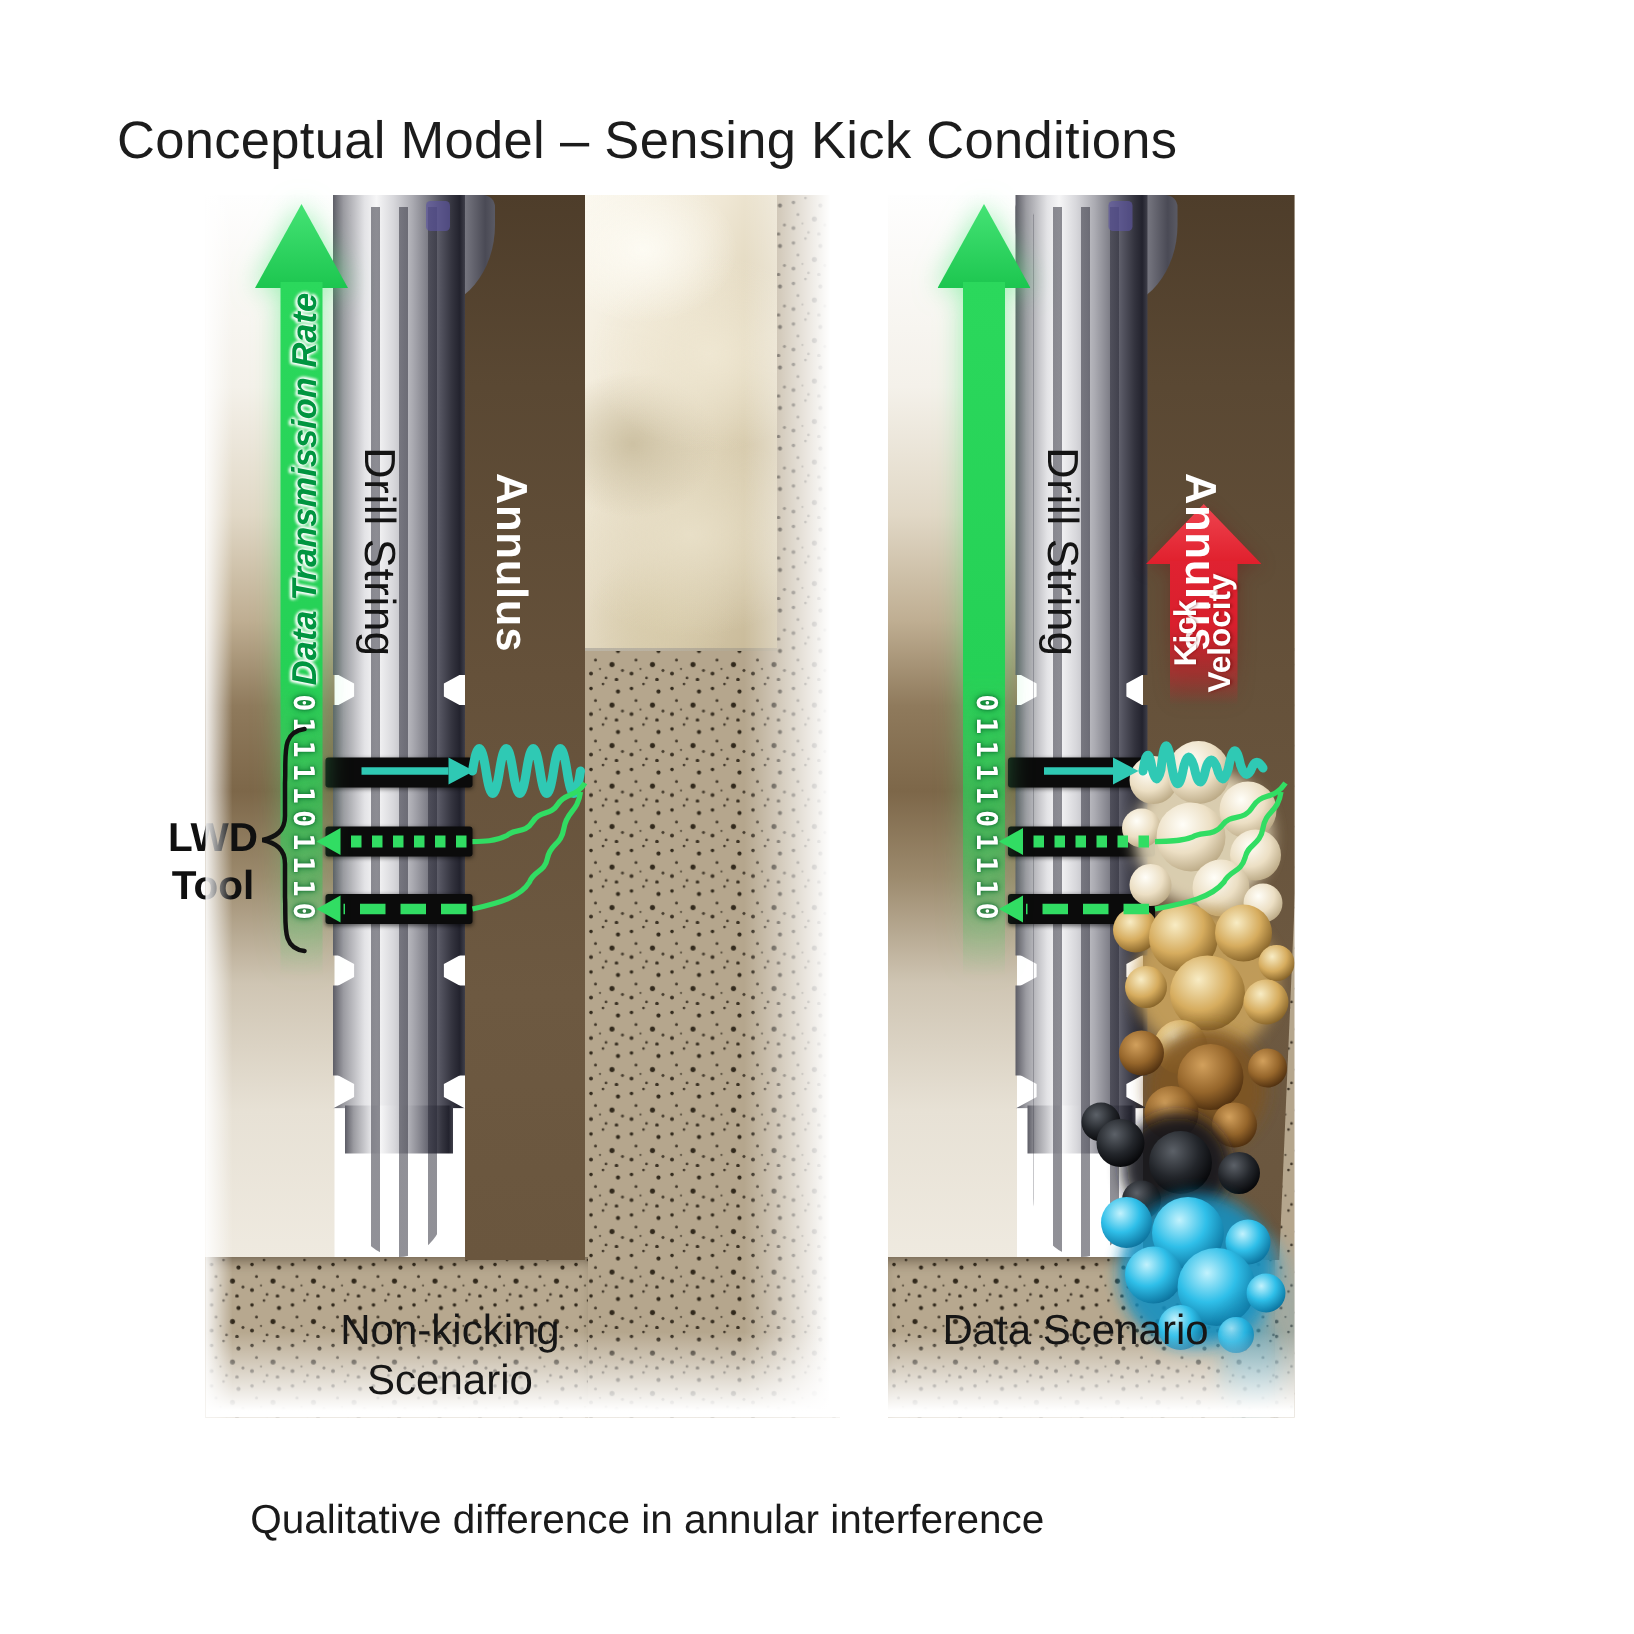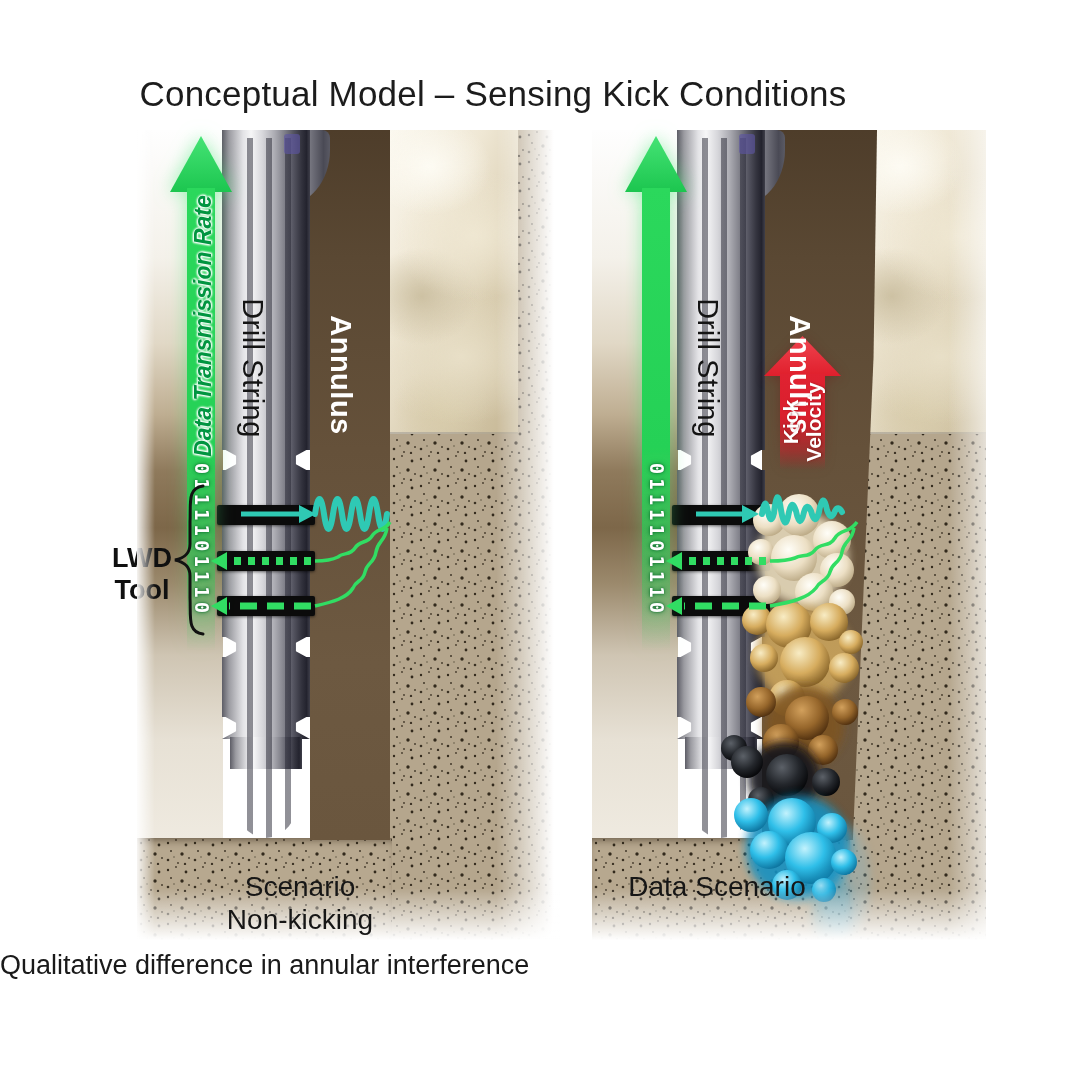--- a/index.html
+++ b/index.html
@@ -1,16 +1,16 @@
 <!DOCTYPE html>
 <html><head>
 <meta charset="utf-8">
 <style>
   html,body{margin:0;padding:0;background:#fff;}
-  #stage{position:relative;width:986px;height:1089px;background:#fff;overflow:hidden;
+  #stage{position:relative;width:863px;height:1089px;background:#fff;overflow:hidden;
          font-family:"Liberation Sans",sans-serif;color:#1b1b1b;}
   .title{position:absolute;top:74px;left:0;right:0;text-align:center;
          font-size:35px;font-weight:500;letter-spacing:.2px;color:#1c1c1c;}
   .panel{position:absolute;top:130px;width:423px;height:815px;}
   #panel-left{left:137px;}
   #panel-right{left:592px;width:420px;}
 
   .abs{position:absolute;}
   .strip-left{left:0;top:0;width:86px;height:710px;
     background:linear-gradient(180deg,#fefefe 0%,#f4f1ea 18%,#e1d8c6 30%,#bfae92 40%,
@@ -84,21 +84,21 @@
     background:linear-gradient(180deg,#ef4550,#e01f2c);clip-path:polygon(50% 0,100% 100%,0 100%);}
   .ra-tail{left:188px;top:244px;width:45px;height:96px;
     background:linear-gradient(180deg,#e02231 0%,#d91f2d 45%,rgba(217,31,45,.45) 80%,rgba(217,31,45,0) 100%);}
   .lbl-kickvel{font-size:21px;font-weight:700;color:#fff;line-height:23px;text-align:center;
     text-shadow:0 1px 2px rgba(120,10,10,.6);}
 
   .lwd-label{position:absolute;left:5px;top:444px;transform:translate(-50%,-50%);
     text-align:center;font-size:27px;font-weight:600;color:#101010;line-height:32px;}
   .scenario{position:absolute;font-size:28px;color:#161616;text-align:center;line-height:33px;font-weight:500;}
 
-  .caption1{position:absolute;top:950px;left:0;right:0;text-align:left;font-size:27px;color:#1a1a1a;}
+  .caption1{position:absolute;top:998px;left:0;right:0;text-align:center;font-size:27px;color:#1a1a1a;}
   .caption2{position:absolute;top:987px;left:0;right:0;text-align:center;font-size:25px;font-weight:700;color:#111;}
 
   .fade{position:absolute;pointer-events:none;}
   .fade-bottom{left:0;right:0;top:758px;height:57px;background:linear-gradient(180deg,rgba(255,255,255,0),#fff 92%);}
   .fade-right{top:0;right:0;width:64px;height:100%;background:linear-gradient(90deg,rgba(255,255,255,0),#fff 90%);}
   .fade-left{top:0;left:0;width:18px;height:100%;background:linear-gradient(270deg,rgba(255,255,255,0),rgba(255,255,255,.9));}
   svg.overlay{position:absolute;left:0;top:0;pointer-events:none;}
   .z1{z-index:1}.z2{z-index:2}.z3{z-index:3}.z4{z-index:4}.z5{z-index:5}
   .z6{z-index:6}.z7{z-index:7}.z8{z-index:8}.z9{z-index:9}.z10{z-index:10}.z11{z-index:11}
 </style>
@@ -211,22 +211,22 @@
       <path d="M178,384 q4.5,-30 9,0 q4.5,30 9,0 q4.5,-30 9,0 q4.5,30 9,0 q4.5,-30 9,0 q4.5,30 9,0 q4.5,-30 9,0 q4.5,30 9,0" fill="none" stroke="#2fc9b4" stroke-width="6" stroke-linecap="round"></path>
       <line x1="174" y1="431" x2="92" y2="431" stroke="#31dd63" stroke-width="8" stroke-dasharray="7 7"></line>
       <polygon points="90,422 74,431 90,440" fill="#31dd63"></polygon>
       <line x1="174" y1="476" x2="92" y2="476" stroke="#31dd63" stroke-width="7" stroke-dasharray="17 10"></line>
       <polygon points="90,467 74,476 90,485" fill="#31dd63"></polygon>
       <path d="M253,392 c-6,10 -13,6 -18,14 c-5,8 -12,4 -17,12 c-5,8 -12,4 -17,9 c-8,4 -16,4 -23,4" fill="none" stroke="#31dd63" stroke-width="3.5"></path>
       <path d="M250,398 c-2,14 -9,12 -11,24 c-2,12 -9,10 -11,20 c-2,10 -9,8 -12,16 c-6,10 -20,14 -38,18" fill="none" stroke="#31dd63" stroke-width="3.5"></path>
     </svg>
 
     <div class="scenario z11" style="left:163px;top:740px;transform:translateX(-50%)">
+      <div>Non-kicking</div>
       <div>Scenario</div>
-      <div>Non-kicking</div>
     </div>
 
     <div class="fade fade-right z10"></div>
     <div class="fade fade-left z10"></div>
     <div class="fade fade-bottom z10"></div>
   </div>
 
   <div class="panel" id="panel-right">
     <div class="abs strip-left z1"></div>
 

